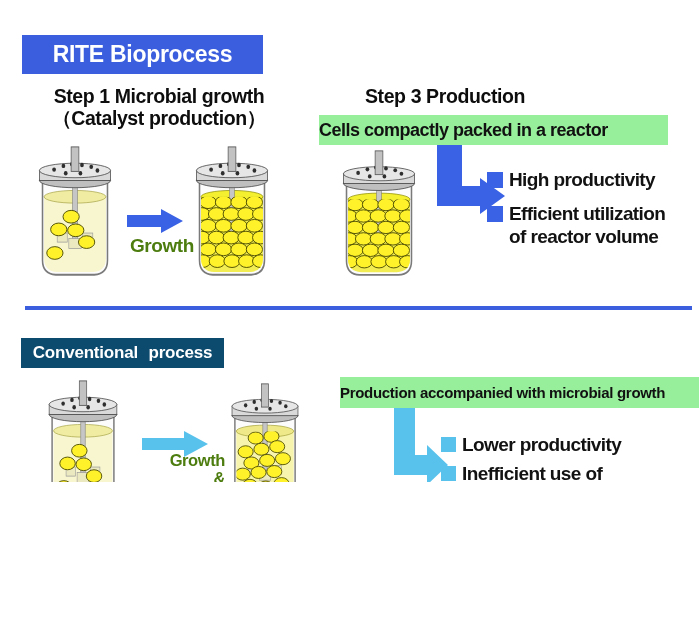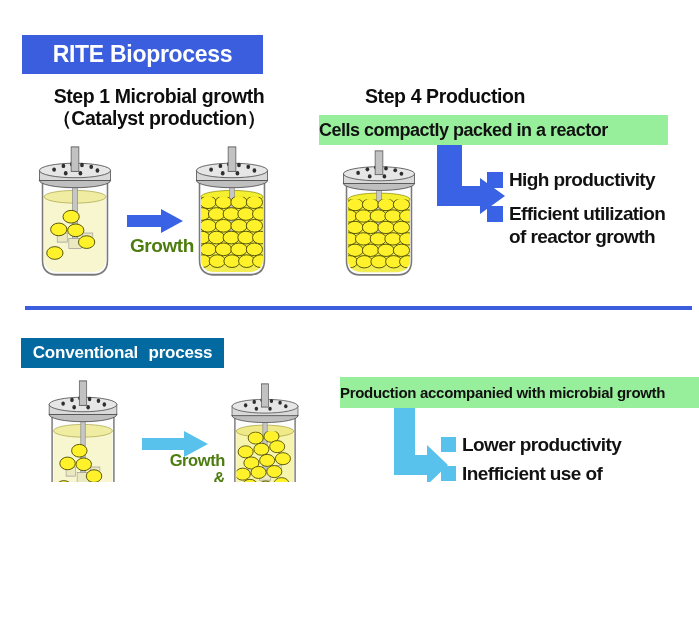--- a/index.html
+++ b/index.html
@@ -21,36 +21,36 @@
   #reactor-3{left:44px;top:380px;width:78px;height:136px;}
   #reactor-4{left:227px;top:383px;width:76px;height:129px;}
   .arrow-label{color:#4d7c0f;font-weight:700;text-align:right;letter-spacing:-0.4px;}
   #growth-label{left:114px;top:235px;width:80px;font-size:19px;}
   #gp-label{left:133px;top:452px;width:92px;font-size:16.5px;line-height:17.5px;white-space:pre-line;}
   .bullet-sq{position:absolute;}
   .bullet-sq.blue{background:#3A62E5;width:16px;height:16px;}
   .bullet-sq.cyan{background:#59C2EC;width:15px;height:15px;}
   .bullet-text{position:absolute;color:#121212;font-weight:700;font-size:19px;line-height:23px;letter-spacing:-0.6px;white-space:pre-line;}
   #divider{left:25px;top:306px;width:667px;height:4px;background:#3A5EDD;}
-  #conventional-banner{left:21px;top:338px;width:203px;height:30px;background:#0369a1;color:#ffffff;font-weight:700;font-size:17px;line-height:30px;text-align:center;word-spacing:6px;letter-spacing:-0.2px;}
+  #conventional-banner{left:21px;top:338px;width:203px;height:30px;background:#0c4a6e;color:#ffffff;font-weight:700;font-size:17px;line-height:30px;text-align:center;word-spacing:6px;letter-spacing:-0.2px;}
   #bottom-banner{left:22px;top:546px;width:654px;height:42px;font-size:24px;line-height:42px;letter-spacing:-0.2px;}
 </style>
 </head>
 <body>
 
 <div id="stage">
 
   <div id="title-banner" class="abs banner">RITE Bioprocess</div>
 
   <div id="step1-heading" class="abs step-heading">
     <div>Step 1 Microbial growth</div>
     <div>（Catalyst production）</div>
   </div>
 
-  <div id="step2-heading" class="abs step-heading">Step 4 Production</div>
+  <div id="step2-heading" class="abs step-heading">Step 3 Production</div>
   <div id="green-note-1" class="abs green-note">Cells compactly packed in a reactor</div>
 
   <svg id="reactor-1" class="reactor" viewBox="0 0 106 150" preserveAspectRatio="none">
       <defs>
         <clipPath id="liqclip0">
           <path d="M13,56 L13,124 Q13,138 30,139 L76,139 Q93,138 93,124 L93,56 Z"></path>
         </clipPath>
       </defs>
       <path d="M11,40 L11,126 Q11,141 28,142 L78,142 Q95,141 95,126 L95,40 Z" fill="#fcfcfc"></path>
       <path d="M13,56 L13,124 Q13,138 30,139 L76,139 Q93,138 93,124 L93,56 Z" fill="#F8F6CE"></path>
@@ -194,21 +194,21 @@
     </svg>
 
   <svg class="abs" style="left:437px;top:145px;width:70px;height:70px;" viewBox="0 0 70 70">
     <polygon points="0,0 25,0 25,41 43,41 43,33 68,51 43,69 43,61 0,61" fill="#3A62E5"></polygon>
   </svg>
 
   <div class="bullet-sq blue" style="left:487px;top:172px;"></div>
   <div class="bullet-text" style="left:509px;top:168px;width:185px;">High productivity</div>
   <div class="bullet-sq blue" style="left:487px;top:206px;"></div>
   <div class="bullet-text" style="left:509px;top:202px;width:185px;">Efficient utilization
-of reactor growth</div>
+of reactor volume</div>
 
   <div id="divider" class="abs"></div>
 
   <div id="conventional-banner" class="abs">Conventional process</div>
 
   <svg id="reactor-3" class="reactor" viewBox="0 0 106 150" preserveAspectRatio="none">
       <defs>
         <clipPath id="liqclip3">
           <path d="M13,56 L13,124 Q13,138 30,139 L76,139 Q93,138 93,124 L93,56 Z"></path>
         </clipPath>

